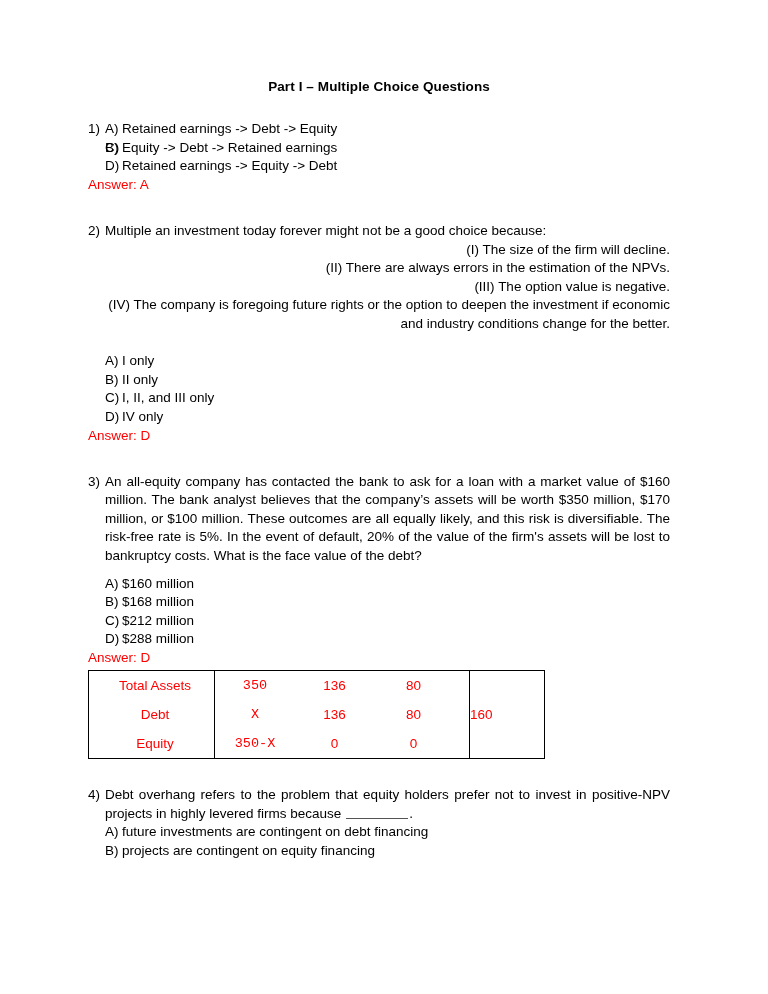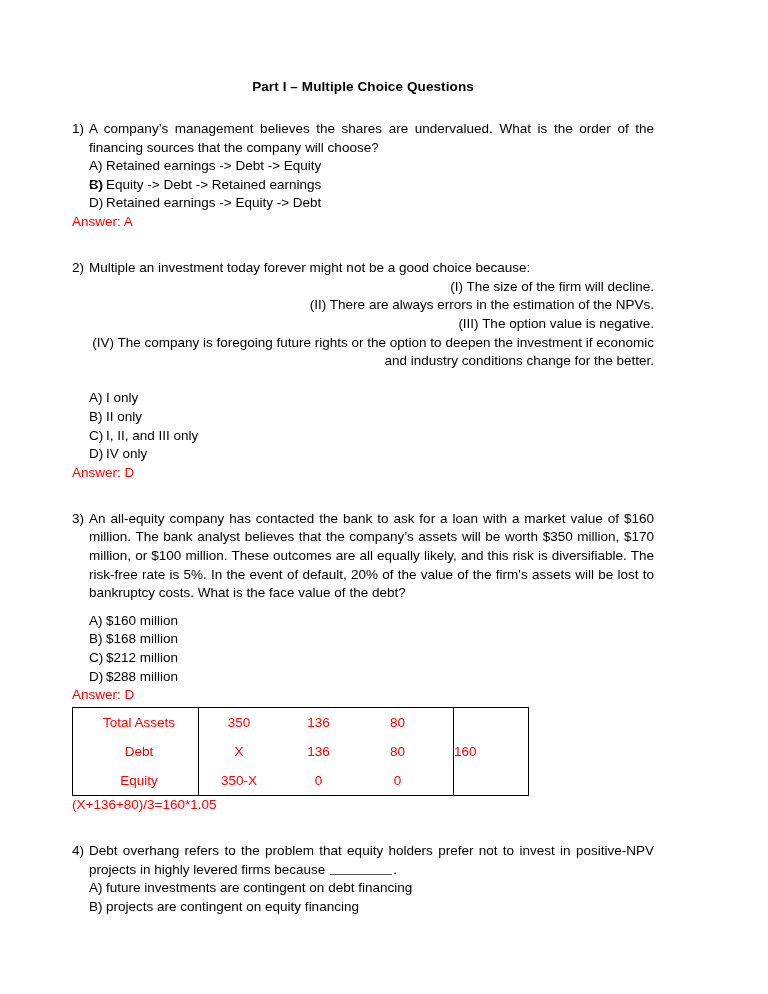--- a/index.html
+++ b/index.html
@@ -19,21 +19,21 @@
   .page {
     position: absolute;
     left: 0; top: 0;
     width: 768px;
     height: 994px;
     background: #ffffff;
   }
   
   .content {
     position: absolute;
-    left: 72px;
+    left: 88px;
     top: 78px;
     width: 582px;
   }
   .doc-title {
     text-align: center;
     font-weight: bold;
     font-size: 13.5px;
     line-height: 18px;
     margin: 0 0 24px 0;
     letter-spacing: 0.1px;
@@ -117,21 +117,21 @@
   .cell-label {
     width: 118px;
     text-align: center;
     padding-left: 7px !important;
     border-right: 1.1px solid #000 !important;
   }
   .cell-val {
     width: 79px;
     text-align: center;
   }
-  .cell-val.first { width: 80px; }
+  .cell-val.first { width: 80px; font-family: Liberation Mono, monospace; }
   .cell-spacer {
     width: 16px;
     border-right: 1.1px solid #000 !important;
   }
   .cell-last {
     width: 96px;
     text-align: left;
     vertical-align: middle;
   }
   .tbl-wrap {
@@ -144,21 +144,21 @@
 </head>
 <body>
 
 <div class="page">
   <div class="content">
 
     <div class="doc-title">Part I – Multiple Choice Questions</div>
 
     <div class="qblock">
       <div class="qline">
-        <span class="qnum">1)</span><span>A company’s management believes the shares are undervalued. What is the order of the financing sources that the company will choose?</span>
+        <span class="qnum">1)</span>
       </div>
       <ul class="optlist">
         <li class="opt">
           <span class="optlabel">A)</span><span>Retained earnings -&gt; Debt -&gt; Equity</span>
         </li>
         <li class="opt">
           <span class="optlabel">B)</span>
         </li>
         <li class="opt">
           <span class="optlabel">C)</span><span>Equity -&gt; Debt -&gt; Retained earnings</span>
@@ -249,21 +249,20 @@
               <td class="cell-label">Equity</td>
               <td class="cell-val first">350-X</td>
               <td class="cell-val">0</td>
               <td class="cell-val">0</td>
               <td class="cell-spacer"></td>
             </tr>
           </tbody>
         </table>
       </div>
 
-      <div class="formula">(X+136+80)/3=160*1.05</div>
     </div>
 
     <div class="spacer-lg"></div>
     <div class="spacer-sm"></div>
 
     <div class="qblock">
       <div class="qline">
         <span class="qnum">4)</span><span>Debt overhang refers to the problem that equity holders prefer not to invest in positive-NPV projects in highly levered firms because </span><span class="blankfill"></span><span>.</span>
       </div>
       <ul class="optlist">

